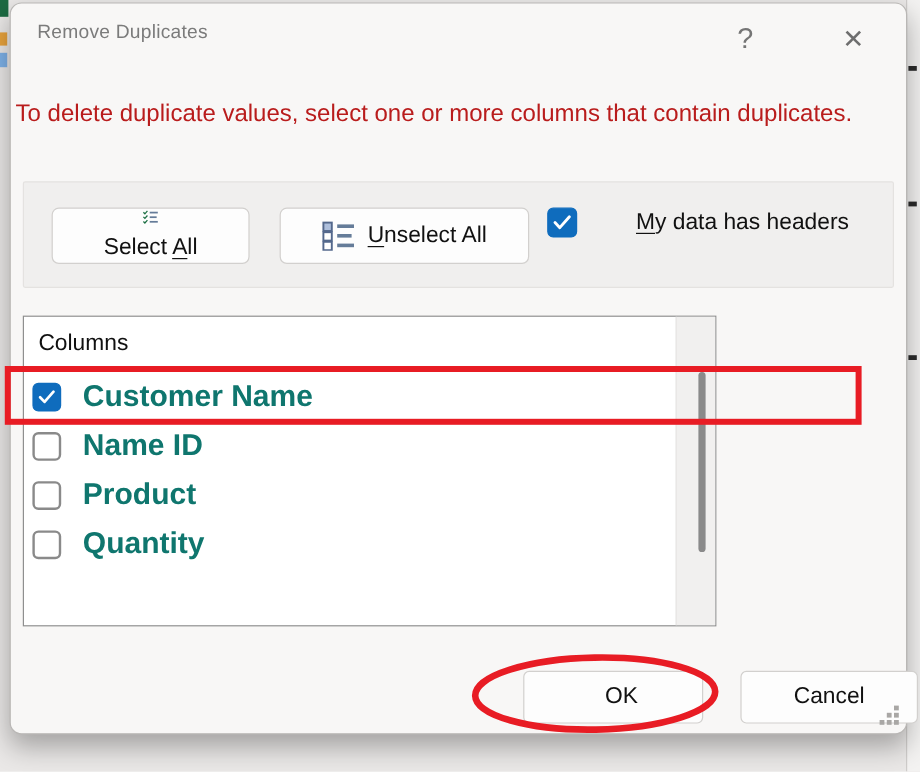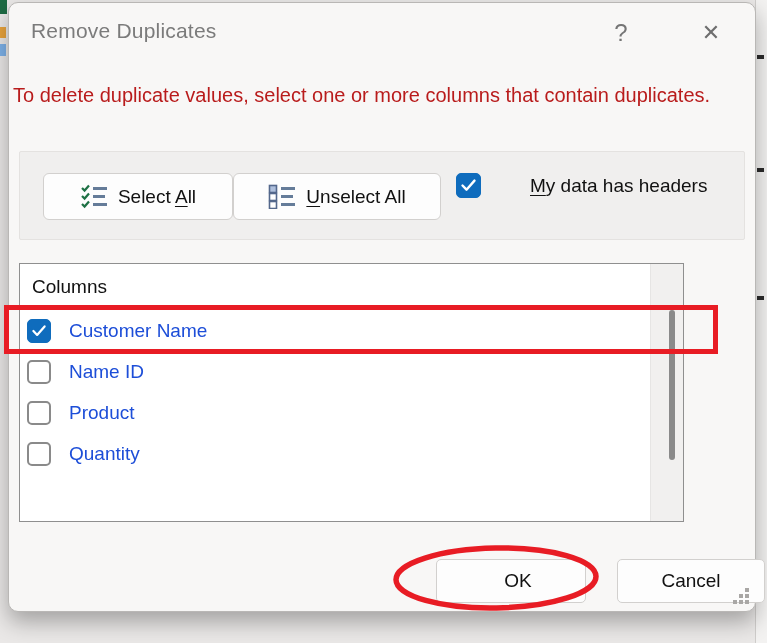--- a/index.html
+++ b/index.html
@@ -22,21 +22,21 @@
 
   
   .dialog{
     position:absolute;left:8px;top:2px;width:748px;height:610px;
     background:#f8f7f6;border:1px solid #b9b7b5;border-radius:10px;
     box-shadow:0 10px 22px rgba(0,0,0,.30);
     box-sizing:border-box;
   }
   .dlg-title{
     position:absolute;left:22px;top:16px;
-    font-size:21px;color:#7b7b7b;letter-spacing:.2px;
+    font-size:16px;color:#7b7b7b;letter-spacing:.2px;
   }
   .dlg-help{
     position:absolute;left:592px;top:10px;width:40px;height:40px;
     display:flex;align-items:center;justify-content:center;
     font-size:24px;color:#757575;cursor:pointer;
   }
   .dlg-close{
     position:absolute;left:680px;top:10px;width:44px;height:40px;
     display:flex;align-items:center;justify-content:center;
     font-size:22px;color:#6e6e6e;cursor:pointer;
@@ -51,50 +51,50 @@
     position:absolute;left:10px;top:148px;width:726px;height:89px;
     background:#f0efee;border:1px solid #e4e2e0;border-radius:2px;
     box-sizing:border-box;
   }
   .tb-btn{
     position:absolute;top:21px;height:47px;
     display:flex;align-items:center;justify-content:center;gap:9px;
     background:#fdfdfd;border:1px solid #d2d0ce;border-radius:6px;
     font-size:19px;color:#111;cursor:pointer;box-sizing:border-box;
   }
-  .btn-selectall{left:23px;width:190px;}
+  .btn-selectall{left:23px;width:165px;flex-direction:column;}
   .btn-unselectall{left:213px;width:208px;}
   .uln{text-decoration:underline;text-underline-offset:3px;}
   .hdr-check{
     position:absolute;left:436px;top:21px;display:flex;align-items:center;gap:13px;
     cursor:pointer;
   }
   .cbx{
     width:25px;height:25px;border-radius:5px;box-sizing:border-box;flex:0 0 auto;
     display:flex;align-items:center;justify-content:center;
   }
   .cbx.on{background:#0f6cbd;border:1px solid #0f6cbd;}
   .cbx.off{background:#fff;border:2px solid #8a8a8a;}
   .hdr-check .lbl{font-size:19px;color:#111;margin-left:36px;}
 
   
   .listbox{
-    position:absolute;left:10px;top:260px;width:665px;height:259px;
+    position:absolute;left:10px;top:260px;width:578px;height:259px;
     background:#fff;border:1px solid #8f8f8f;box-sizing:border-box;
   }
   .list-header{
     position:absolute;left:12px;top:12px;font-size:19px;color:#111;
   }
   .rows{position:absolute;left:0;top:46px;width:696px;}
   .lrow{
     height:41px;display:flex;align-items:center;gap:18px;
     padding-left:7px;cursor:pointer;
   }
   .lrow .cbx{width:24px;height:24px;}
-  .lrow .lbl{font-size:19px;color:#1d4ed8;}
+  .lrow .lbl{font-size:25px;color:#0f766e;font-weight:bold;}
   .lrow.hl{background:#e3e2e1;}
   .scroll-track{
     position:absolute;right:0;top:0;width:32px;height:100%;
     background:#f1f0ef;border-left:1px solid #e6e5e4;cursor:pointer;
   }
   .scroll-thumb{
     position:absolute;right:8px;top:46px;width:6px;height:150px;
     background:#8a8a8a;border-radius:3px;cursor:pointer;
   }
 

